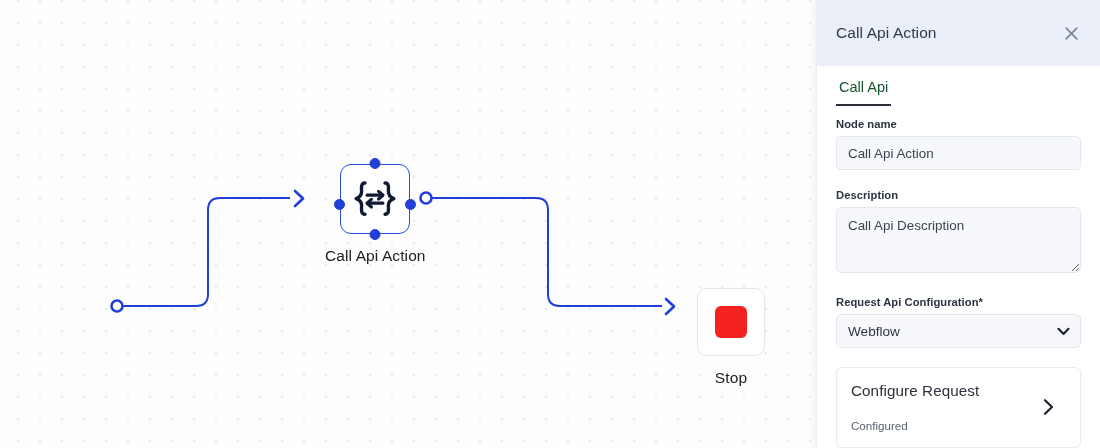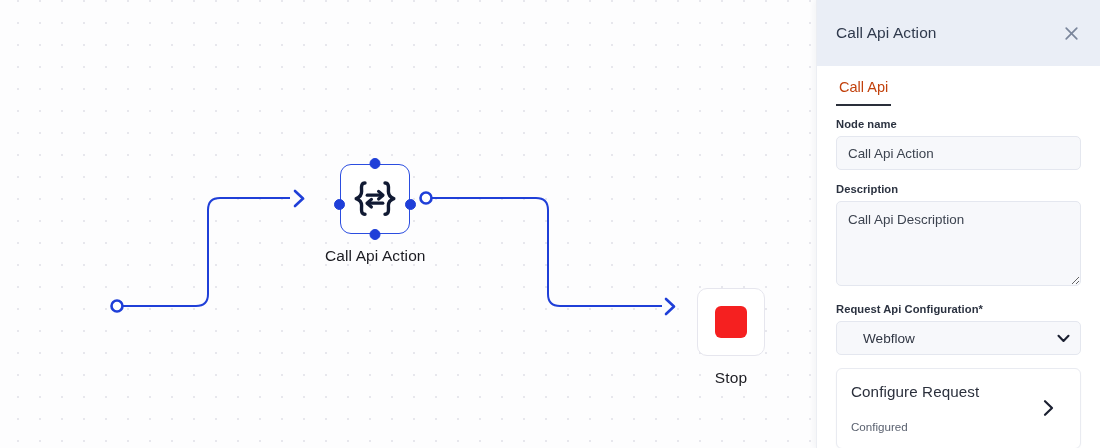--- a/index.html
+++ b/index.html
@@ -136,33 +136,33 @@
   .close-btn svg { display:block; }
 
   .tabs {
     flex: none;
     padding: 10px 19px 0 19px;
     border-bottom: 0;
   }
   .tab {
     display: inline-block;
     font-size: 14.5px;
-    color: #c2410c;
+    color: #14532d;
     padding: 3px 3px 9px 3px;
     border-bottom: 2px solid #2a2f3a;
     cursor: pointer;
   }
 
   .panel-body {
     flex: 1;
     padding: 12px 19px 0 19px;
     overflow: hidden;
   }
 
-  .field { margin-bottom: 13px; }
+  .field { margin-bottom: 19px; }
   .field-label {
     display: block;
     font-size: 11.2px;
     color: #2b3240;
     font-weight: 700;
     margin-bottom: 6px;
     letter-spacing: .05px;
   }
   .text-input {
     width: 100%;
@@ -171,40 +171,40 @@
     border: 1px solid #e4e7ef;
     border-radius: 5px;
     padding: 0 11px;
     font-size: 13.4px;
     color: #3d4450;
     font-family: "Liberation Sans", sans-serif;
     outline: none;
   }
   .textarea {
     width: 100%;
-    height: 85px;
+    height: 66px;
     background: #f7f8fb;
     border: 1px solid #e4e7ef;
     border-radius: 5px;
     padding: 9px 11px;
     font-size: 13.4px;
     color: #3d4450;
     font-family: "Liberation Sans", sans-serif;
     outline: none;
     resize: vertical;
     line-height: 1.3;
   }
   .select-wrap { position: relative; }
   .select {
     width: 100%;
     height: 34px;
     background: #f7f8fb;
     border: 1px solid #e4e7ef;
     border-radius: 5px;
-    padding: 0 30px 0 26px;
+    padding: 0 30px 0 11px;
     font-size: 13.6px;
     color: #2f3542;
     font-family: "Liberation Sans", sans-serif;
     outline: none;
     appearance: none;
     -webkit-appearance: none;
     cursor: pointer;
   }
   .select-chevron {
     position: absolute;

